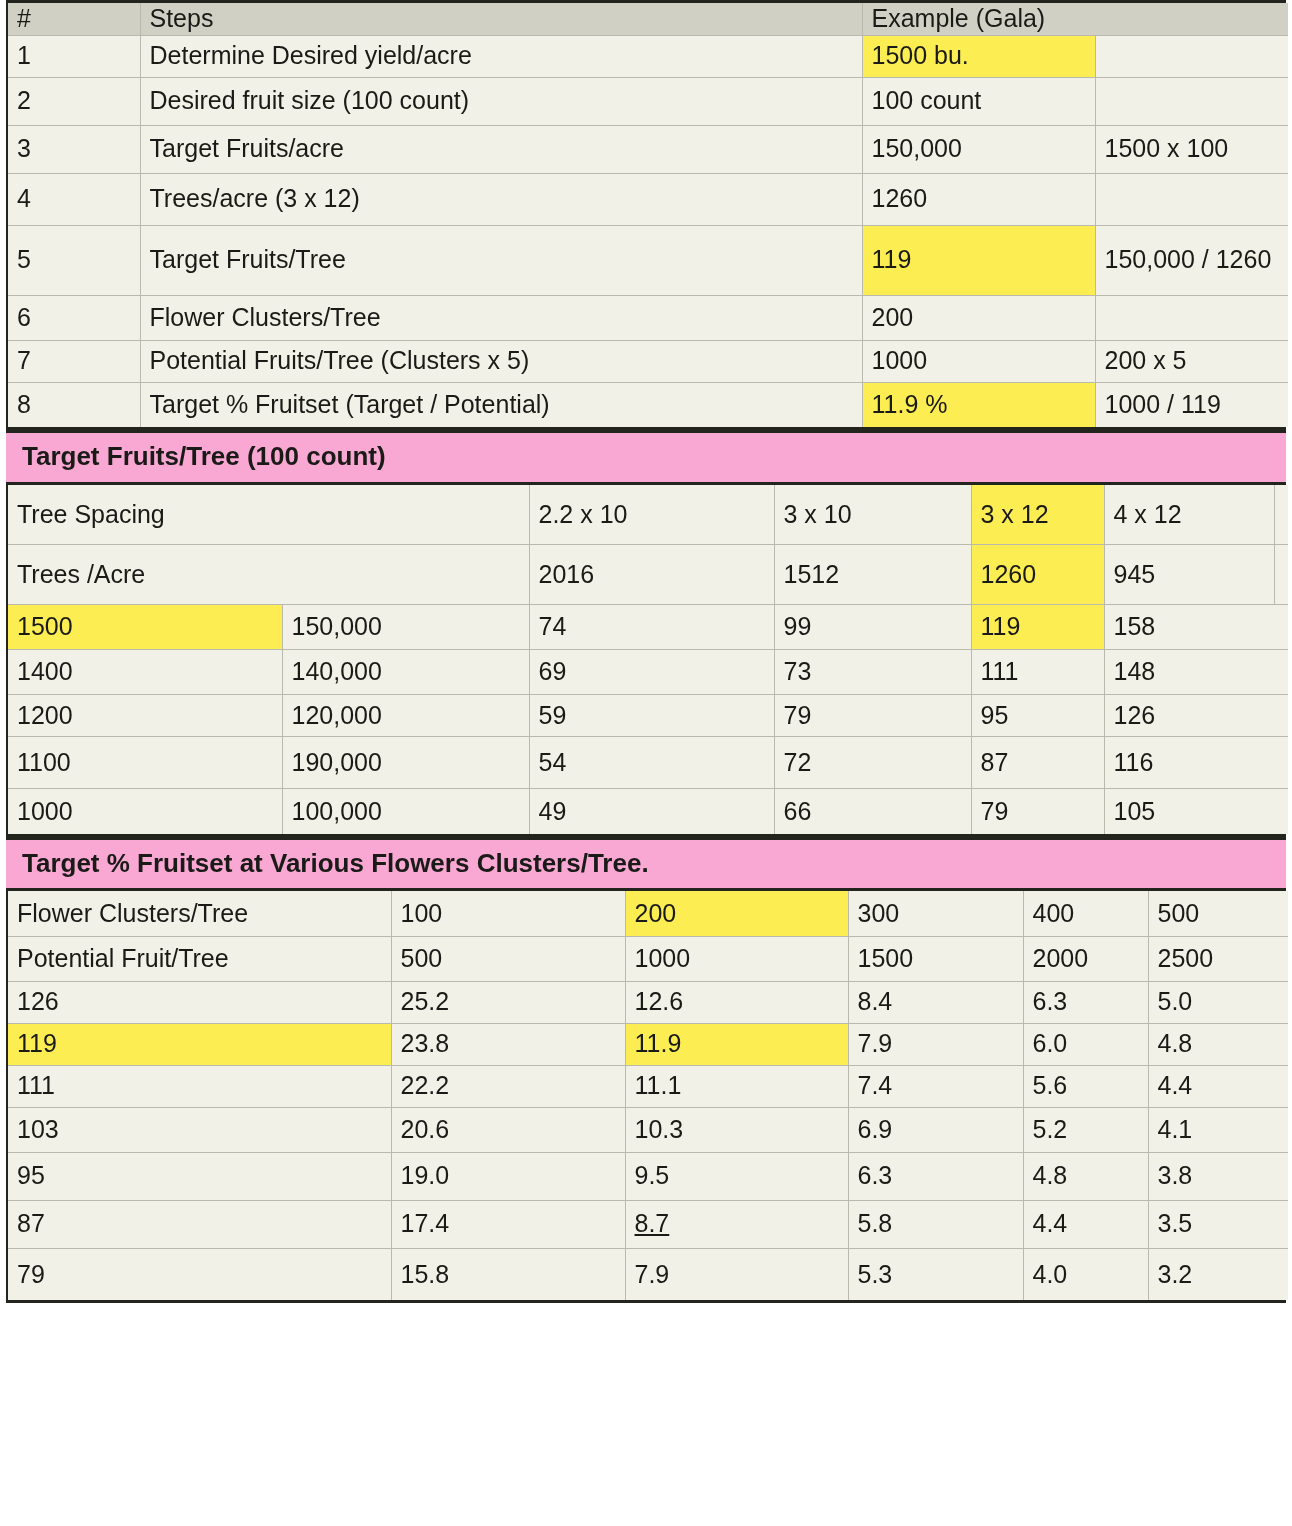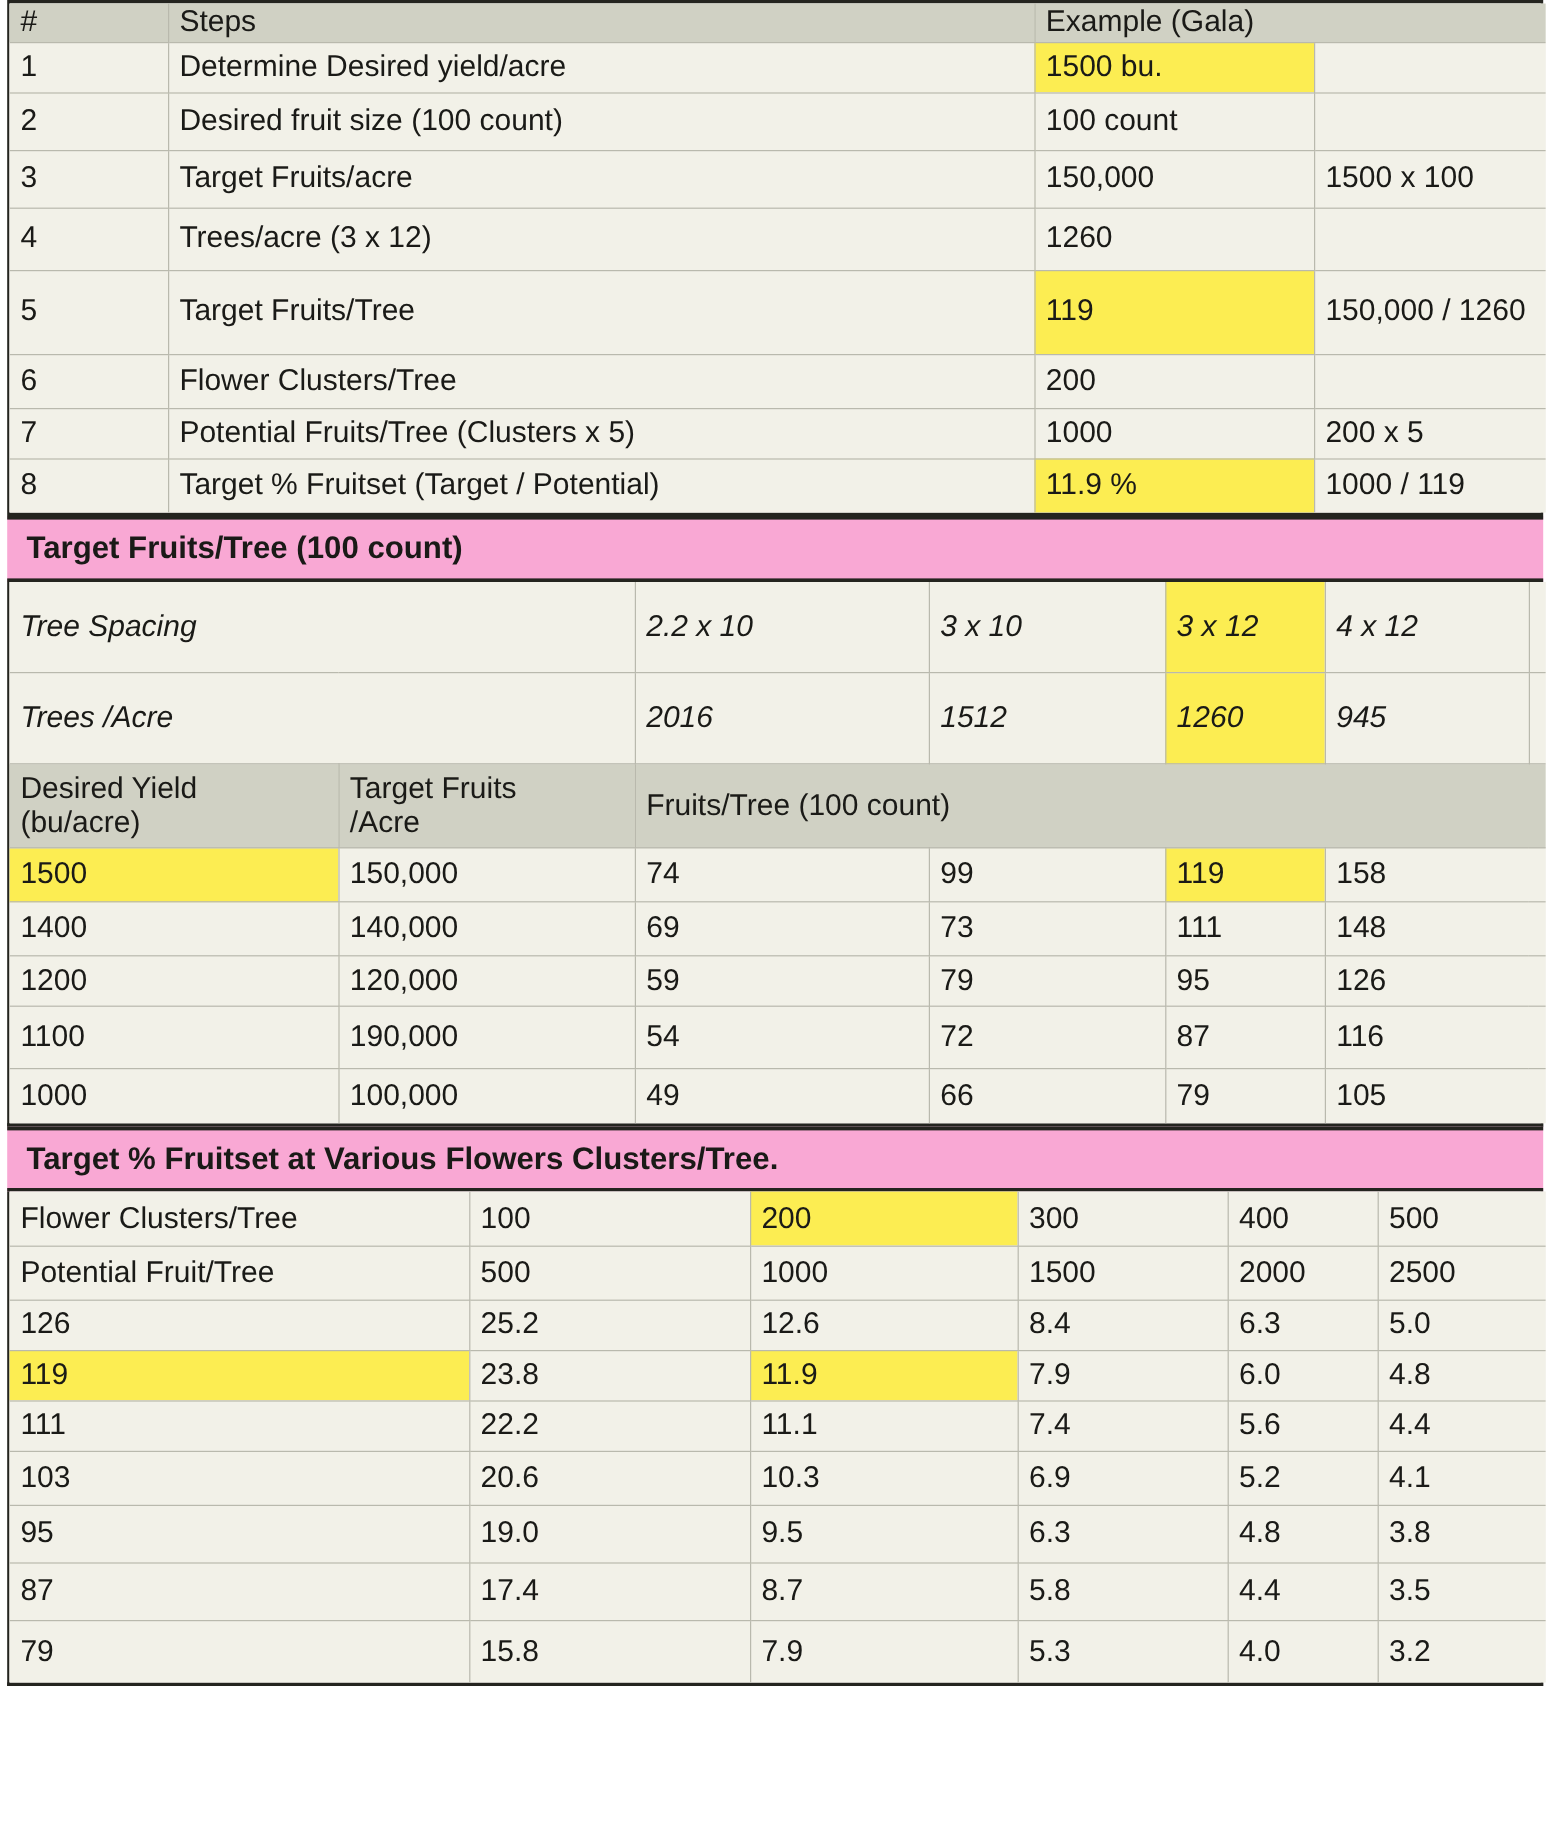--- a/index.html
+++ b/index.html
@@ -94,21 +94,21 @@
     padding: 9px 12px 11px 16px;
     color: #1a1a17;
     line-height: 1.1;
   }
   .band + .block { border-top: none; }
 
   .r48 td { height: 48px; }
   .r45 td { height: 45px; }
   .r42 td { height: 42px; }
   .r52 td { height: 52px; }
-  .r60 td { height: 76px; font-style: italic; }
+  .r60 td { height: 60px; }
   .r70 td { height: 70px; }
 
   .twoline { line-height: 1.14; margin-top: 35px; }
 </style>
 </head>
 <body>
 
 <div class="sheet">
 
   <div class="block">
@@ -210,31 +210,20 @@
 
         <tr class="r60">
           <td class="b" colspan="2">Trees /Acre</td>
           <td class="b">2016</td>
           <td class="b">1512</td>
           <td class="b hl">1260</td>
           <td class="b">945</td>
           <td></td>
         </tr>
 
-        <tr class="r70">
-          <td class="hdr twoline">
-            <span>Desired Yield</span><br>
-            <span>(bu/acre)</span>
-          </td>
-          <td class="hdr twoline">
-            <span>Target Fruits</span><br>
-            <span>/Acre</span>
-          </td>
-          <td class="hdr" colspan="5">Fruits/Tree (100 count)</td>
-        </tr>
 
 
         <tr class="r45">
           <td class="hl">1500</td>
           <td>150,000</td>
           <td>74</td>
           <td>99</td>
           <td class="hl">119</td>
           <td colspan="2">158</td>
         </tr>
@@ -352,21 +341,21 @@
           <td>19.0</td>
           <td class="right" style="padding-right:114px;">9.5</td>
           <td>6.3</td>
           <td>4.8</td>
           <td>3.8</td>
         </tr>
 
         <tr class="r48">
           <td class="right" style="padding-right:286px;">87</td>
           <td>17.4</td>
-          <td class="right" style="padding-right:114px;">8.7</td>
+          <td class="right" style="padding-right:114px;text-decoration:underline;">8.7</td>
           <td>5.8</td>
           <td>4.4</td>
           <td>3.5</td>
         </tr>
 
         <tr class="r52">
           <td class="right" style="padding-right:286px;">79</td>
           <td>15.8</td>
           <td class="right" style="padding-right:114px;">7.9</td>
           <td>5.3</td>

